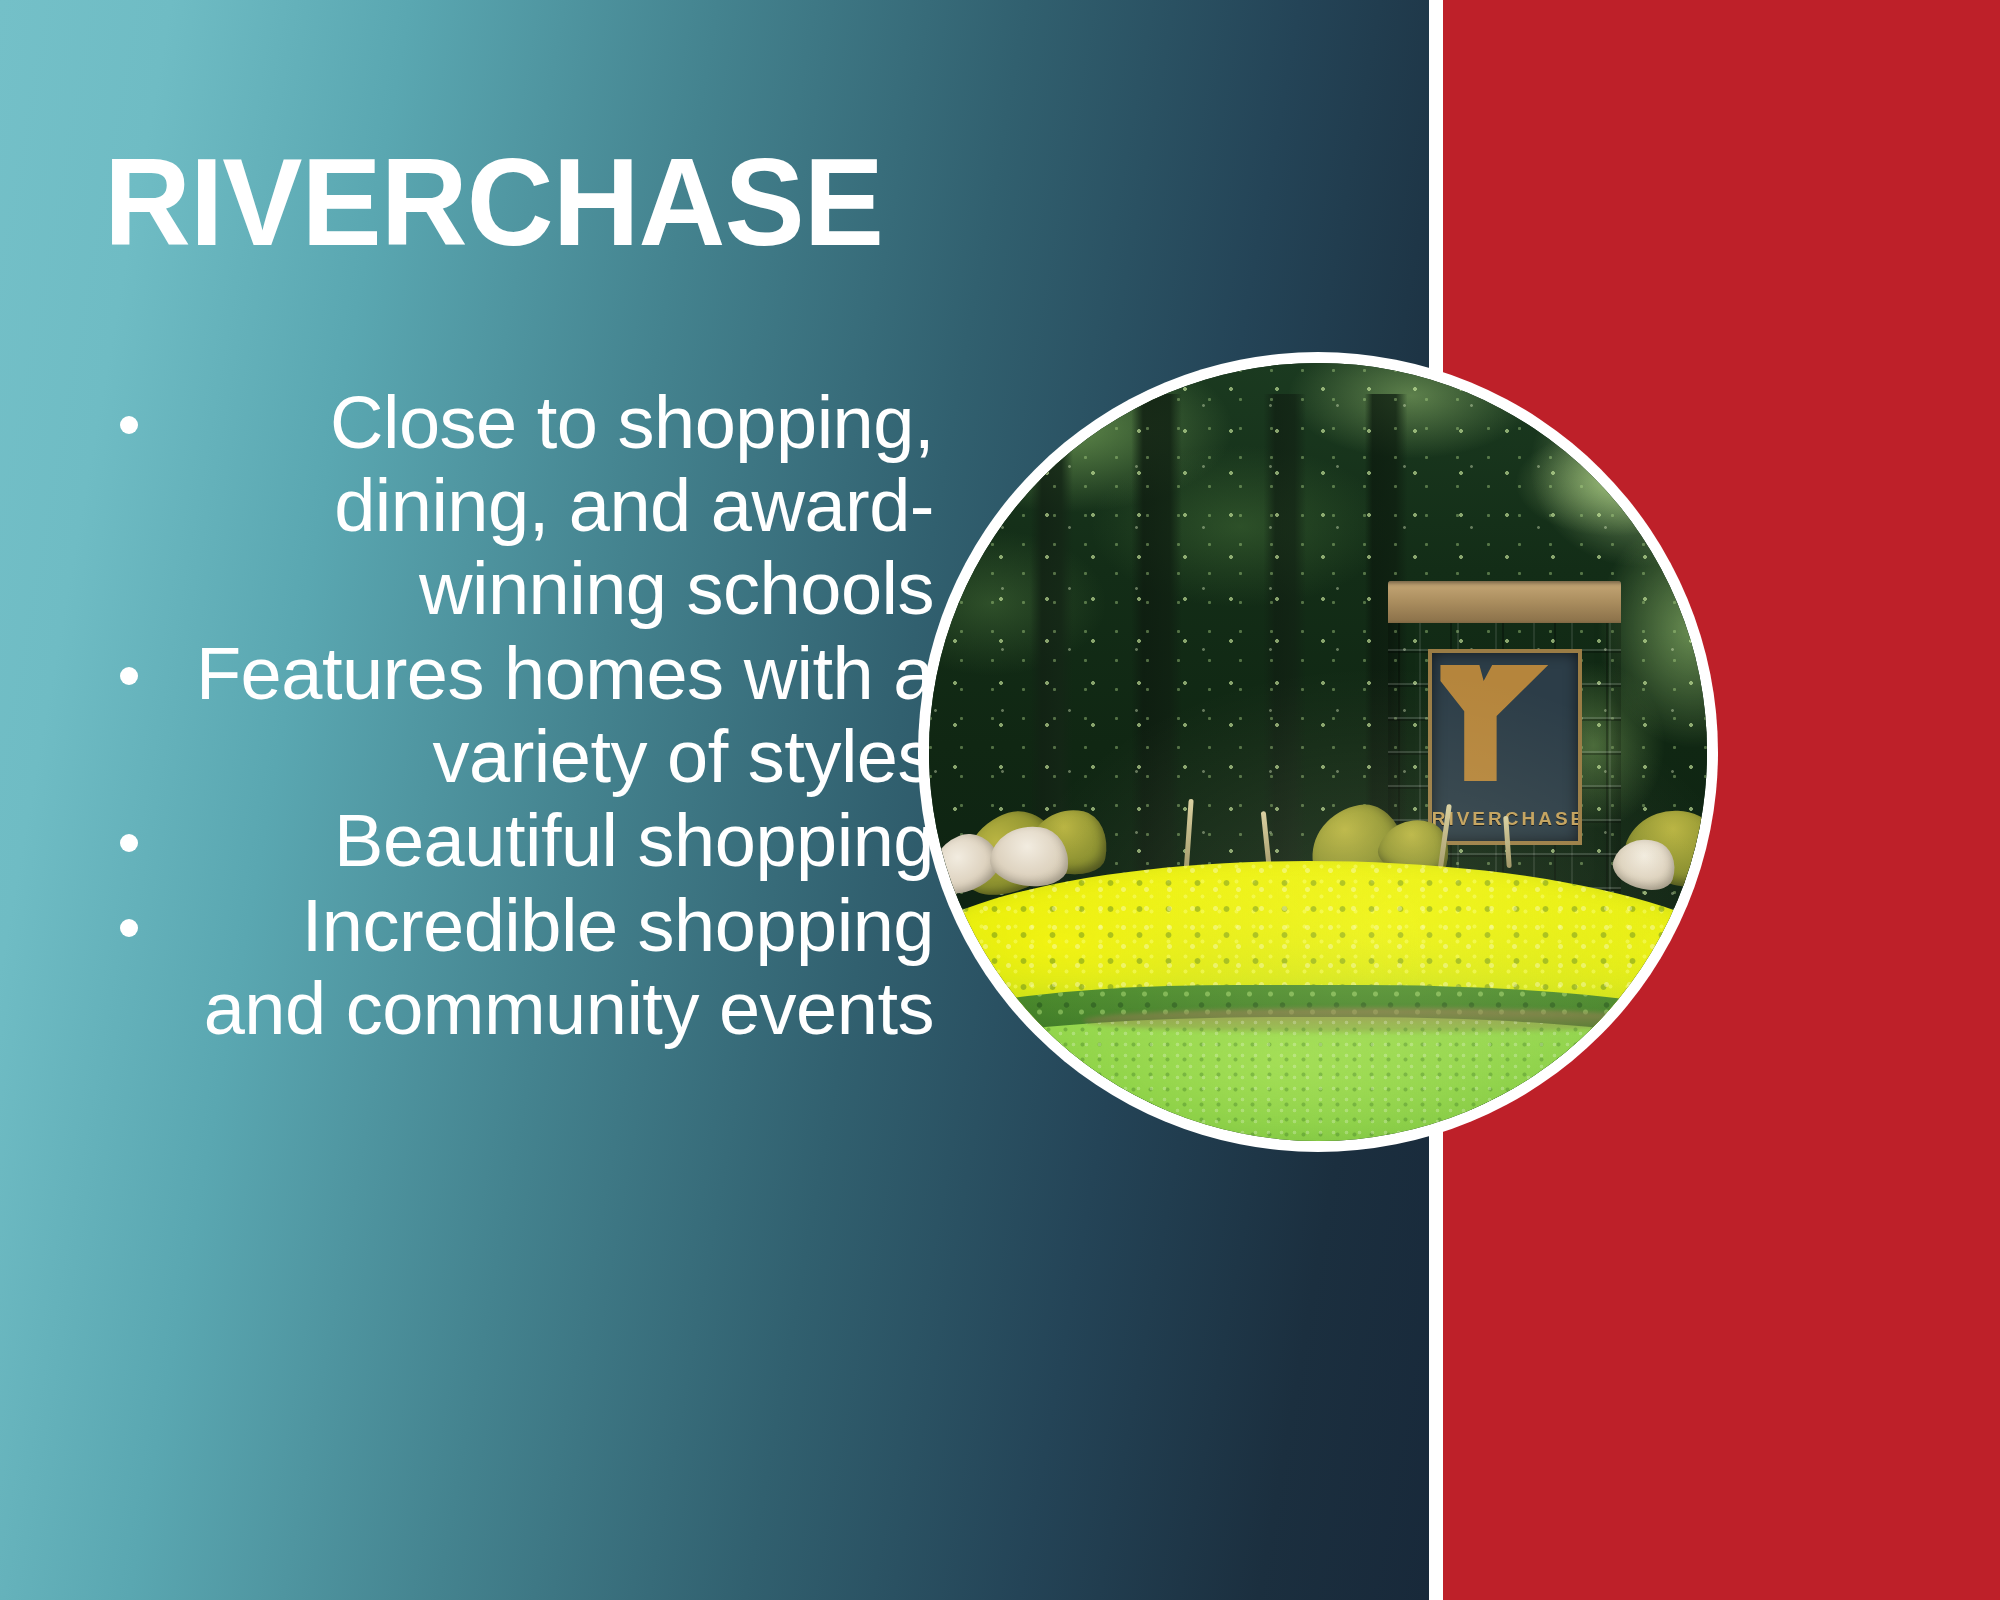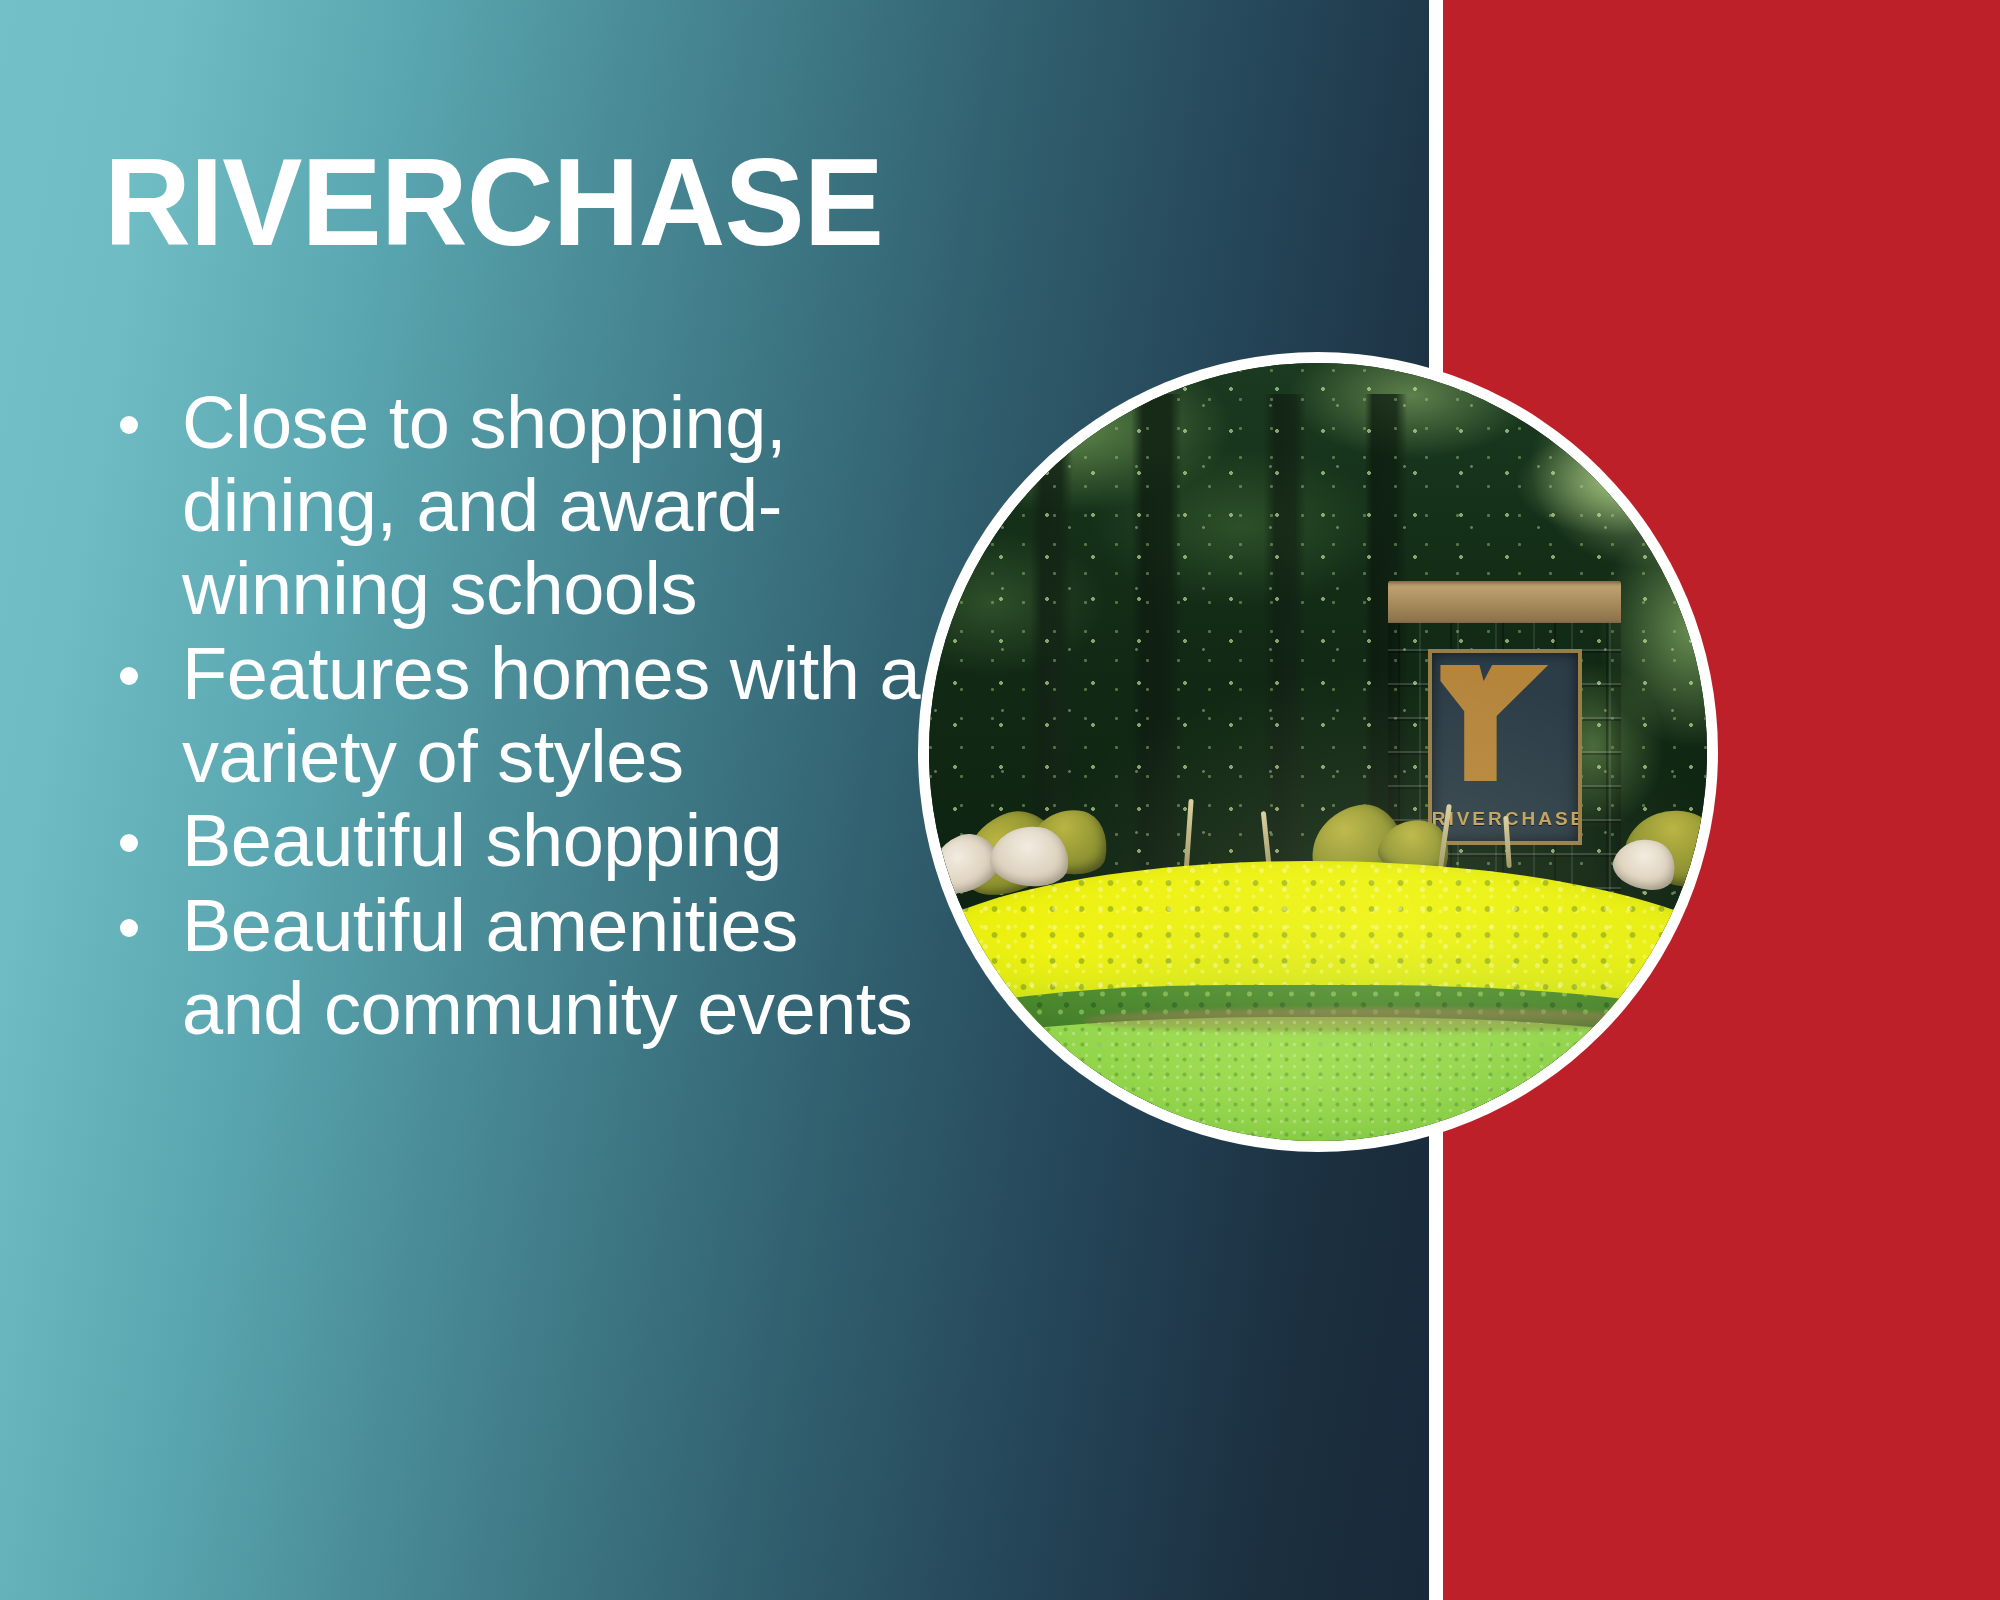--- a/index.html
+++ b/index.html
@@ -94,20 +94,21 @@
   .bullets li {
     position:relative;
     color:#ffffff;
     font-family:"Liberation Sans", sans-serif;
     font-weight:300;
     font-size:74px;
     line-height:1.12;
     padding-left:78px;
     margin-bottom:2px;
     letter-spacing:-0.5px;
+    text-align:right;
   }
   .bullets li .dot {
     position:absolute;
     left:16px;
     top:34px;
     width:18px;
     height:18px;
     background:#ffffff;
     border-radius:50%;
     display:block;
@@ -367,21 +368,21 @@
       <li>
         <span class="dot"></span>
         <span>Features homes with a variety of styles</span>
       </li>
       <li>
         <span class="dot"></span>
         <span>Beautiful shopping</span>
       </li>
       <li>
         <span class="dot"></span>
-        <span>Beautiful amenities and community events</span>
+        <span>Incredible shopping and community events</span>
       </li>
     </ul>
   </div>
 
   <div class="photo-circle">
     <div class="photo-inner">
 
       <div class="sky-canopy"></div>
       <div class="trunks"></div>
       <div class="canopy-bright-right"></div>

